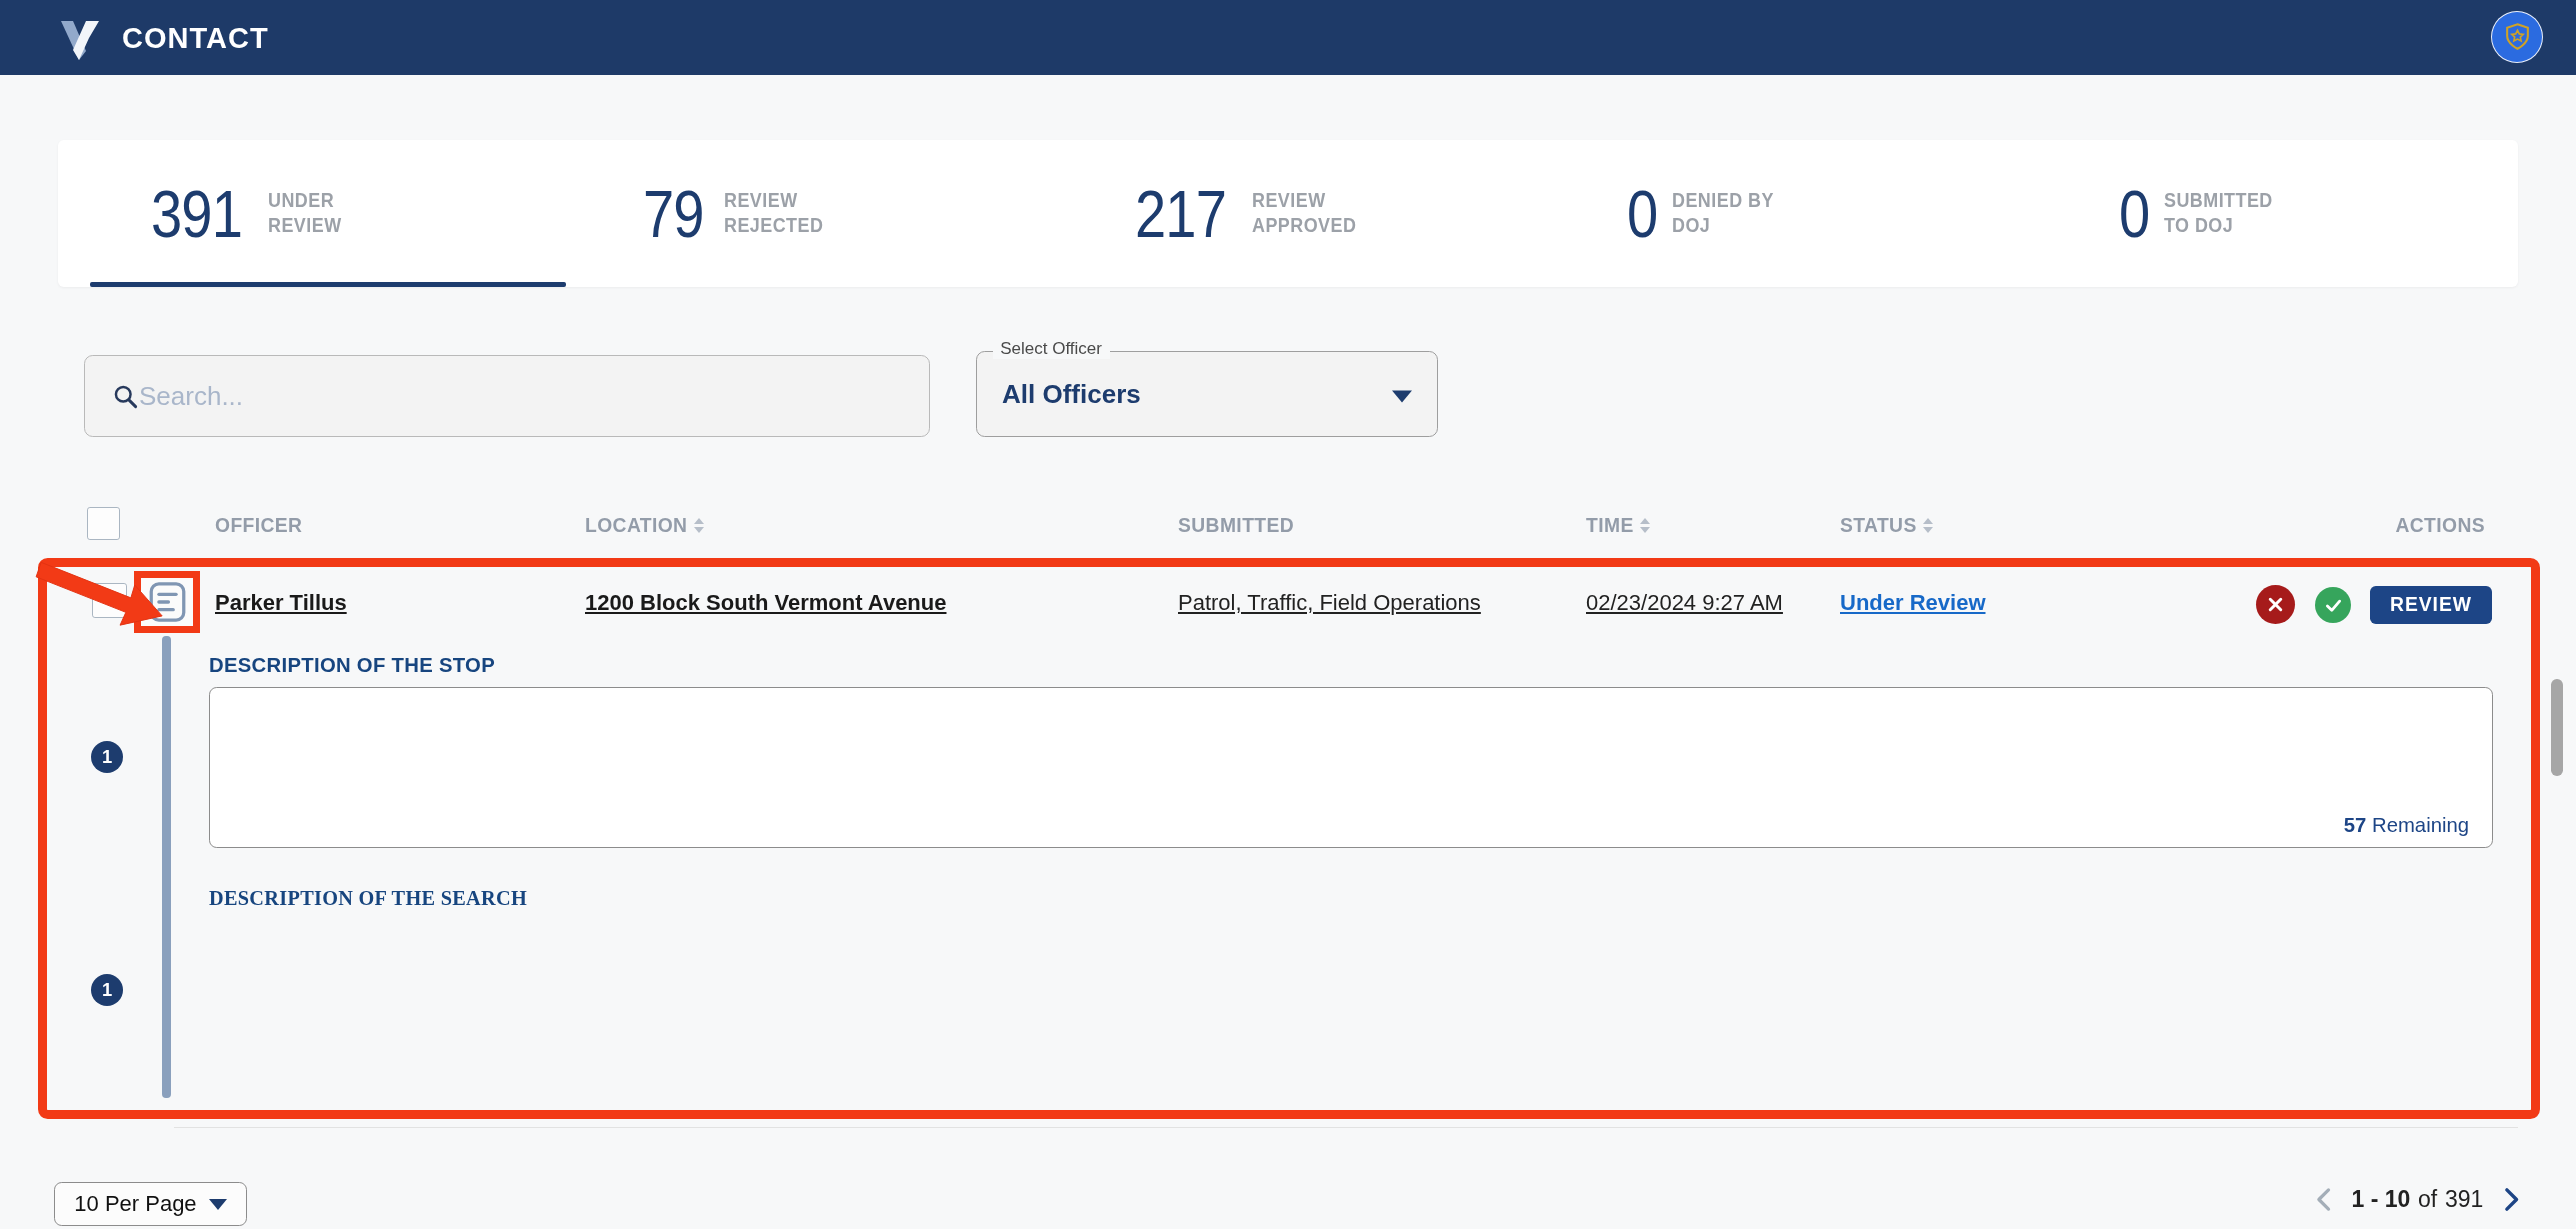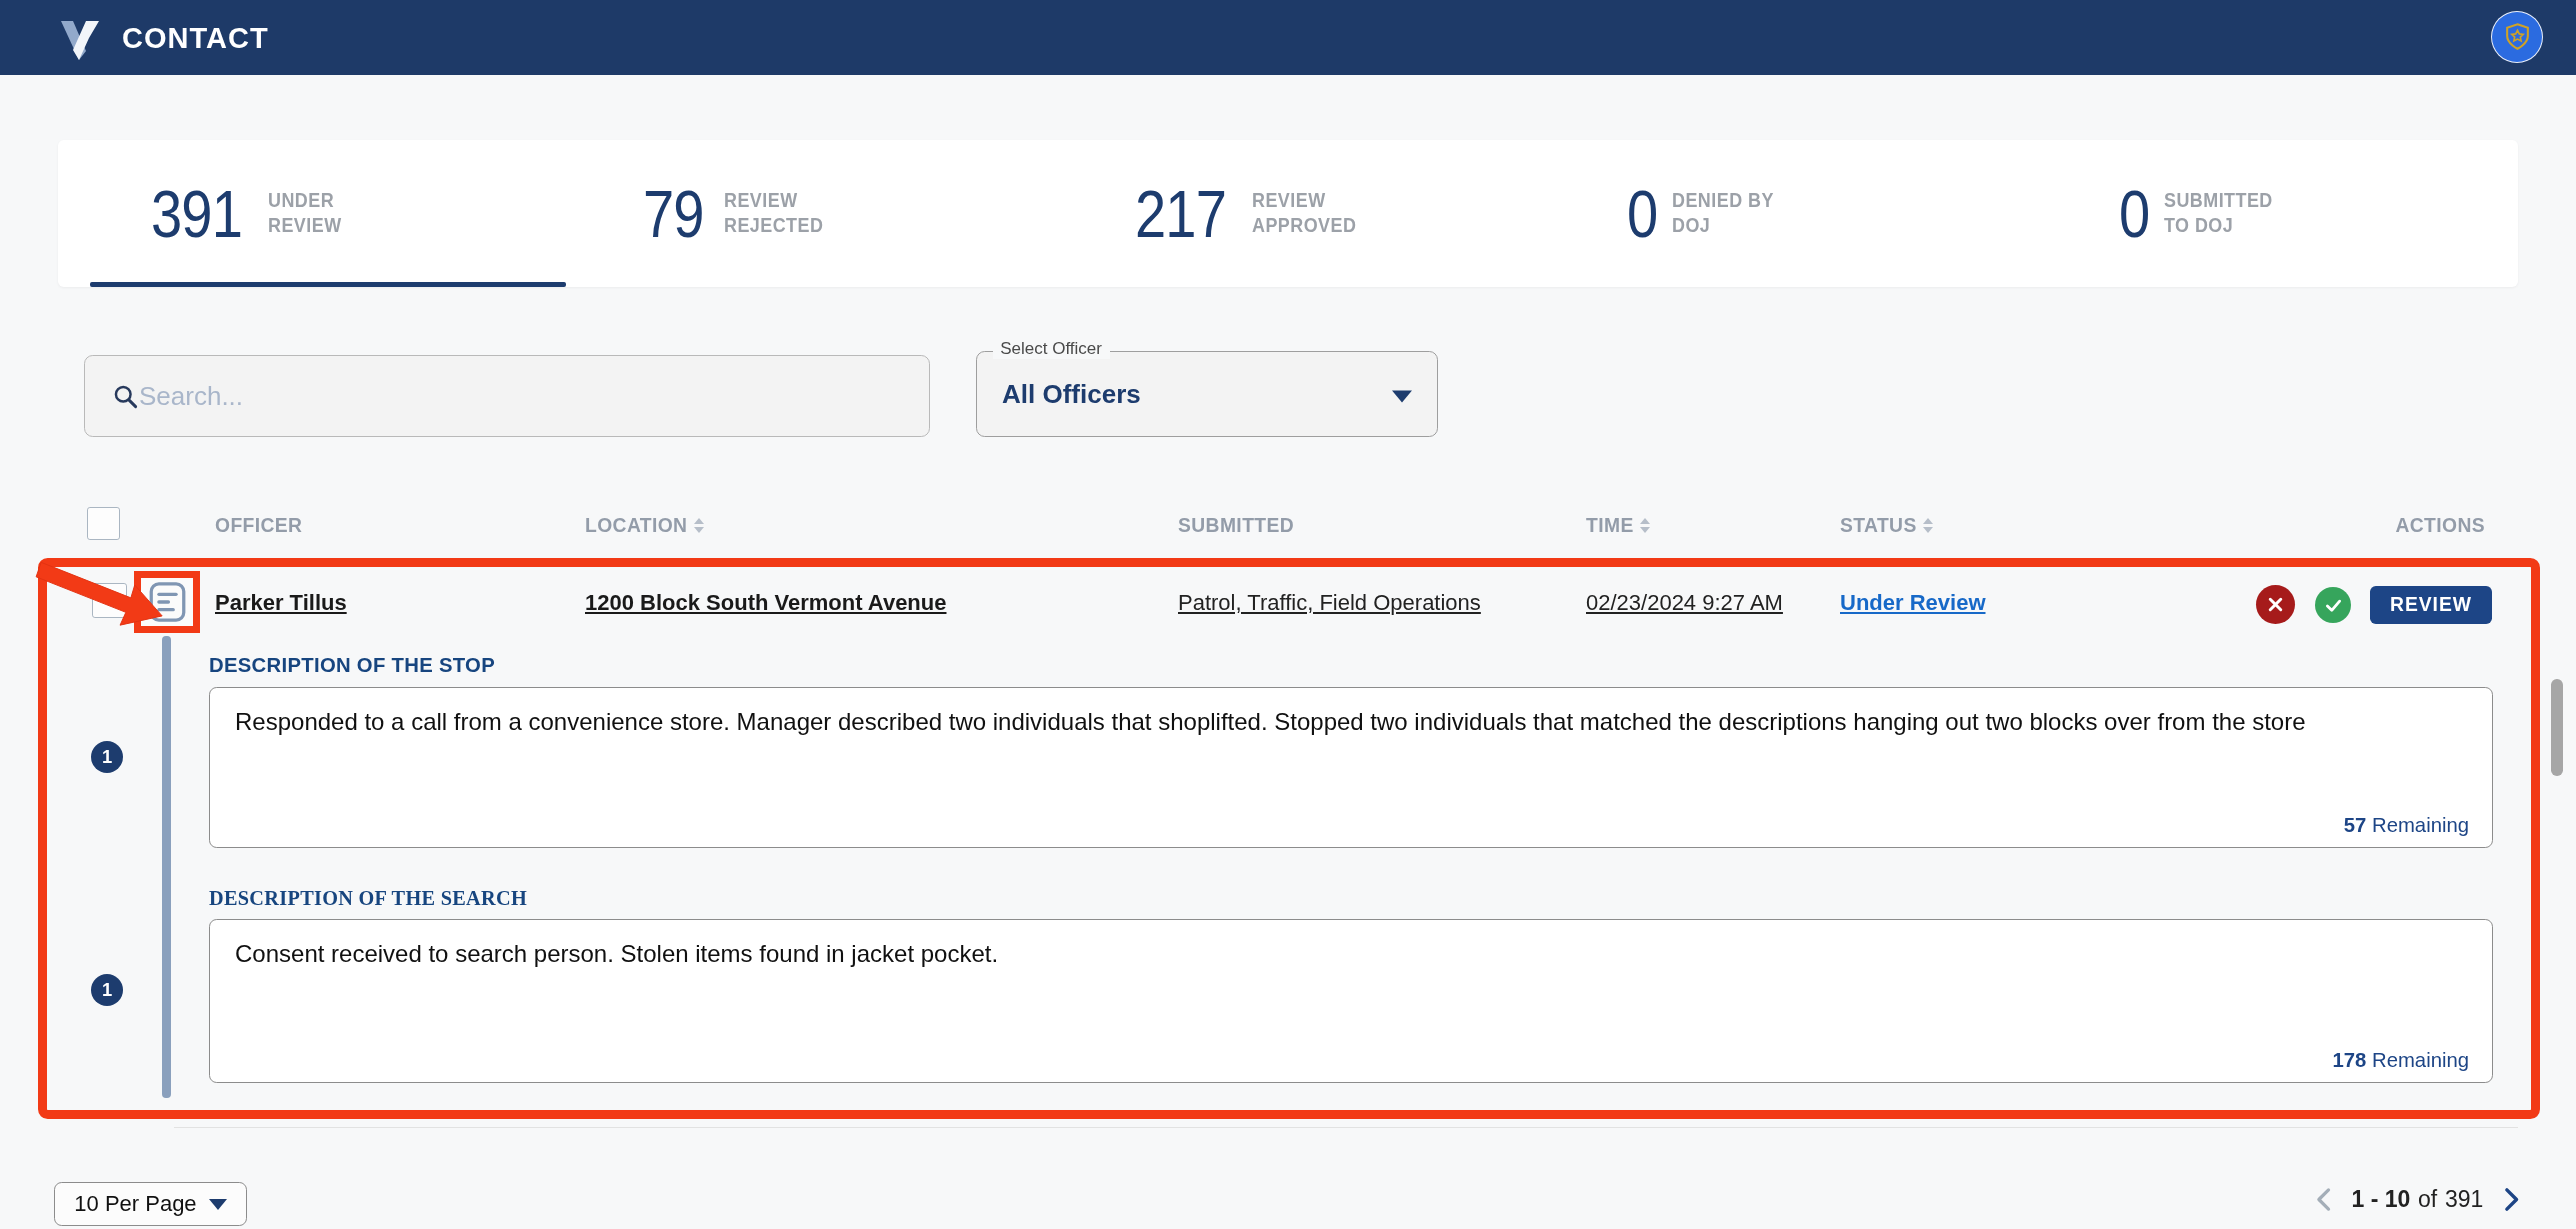--- a/index.html
+++ b/index.html
@@ -314,33 +314,26 @@
     </svg>
   </div>
   <button class="review-btn">REVIEW</button>
 
   <div class="vbar"></div>
   <div class="badge badge1">1</div>
   <div class="badge badge2">1</div>
 
   <div class="desc-label lbl1">DESCRIPTION OF THE STOP</div>
   <div class="desc-box box1">
-    <div class="desc-text">Responded to a call from a convenience store. Manager described two individuals that shoplifted. Stopped two individuals that matched the descriptions hanging out two blocks over from the store</div>
     <div class="remaining">
       <b>57</b> <span>Remaining</span>
     </div>
   </div>
 
   <div class="desc-label lbl2">DESCRIPTION OF THE SEARCH</div>
-  <div class="desc-box box2">
-    <div class="desc-text">Consent received to search person. Stolen items found in jacket pocket.</div>
-    <div class="remaining">
-      <b>178</b> <span>Remaining</span>
-    </div>
-  </div>
 
   <div class="row-divider"></div>
   <div class="page-scrollbar"></div>
 
   <div class="annot-rect"></div>
   <svg class="annot-arrow" width="164" height="87" viewBox="0 0 170 90">
     <polygon points="12.6,6.5 105.6,43.3 109.6,30 138,62 94.4,71.6 100.4,58.3 7.4,21.5" fill="#f23a16" stroke="#e23212" stroke-width="1" stroke-linejoin="round"></polygon>
   </svg>
 
   <div class="per-page">

